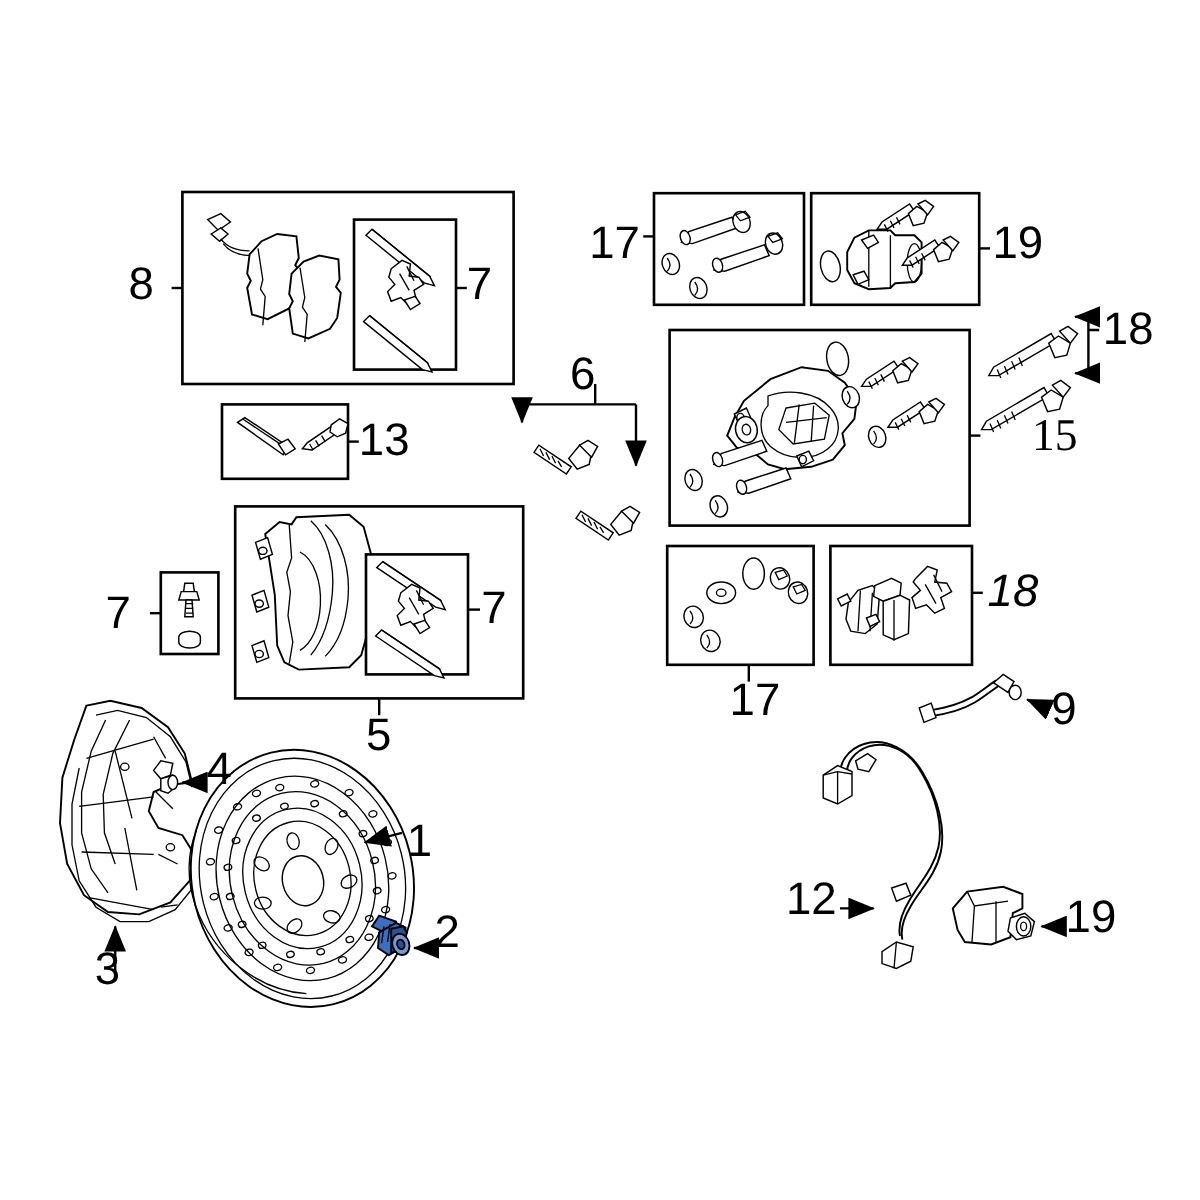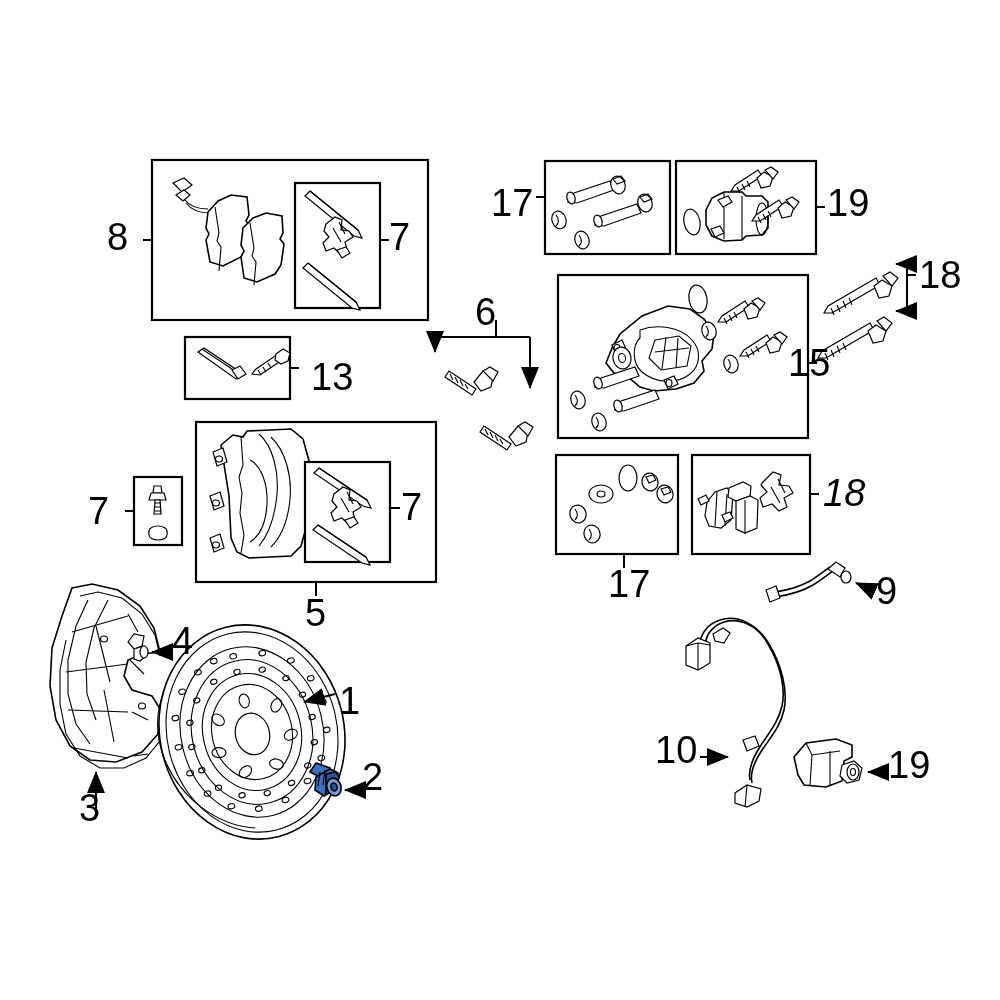--- a/index.html
+++ b/index.html
@@ -468,32 +468,32 @@
       <path class="wht2" d="M842,765 l12,-4 8,7 -3,12 -12,3 -7,-7 z"></path>
       <ellipse class="wht2" cx="853" cy="772" rx="6" ry="8"></ellipse>
       <ellipse class="thin" cx="853" cy="772" rx="2.5" ry="3.5"></ellipse>
       <path class="lead" d="M884,772 L868,772" marker-end="url(#arw)"></path>
     </g>
 
   </svg>
 
   <div class="callout" style="left:107px; top:218px;">8</div>
   <div class="callout" style="left:389px; top:218px;">7</div>
-  <div class="callout" style="left:299px; top:358px;margin-left:12px;">13</div>
+  <div class="callout" style="left:299px; top:348px;">13</div>
   <div class="callout" style="left:475px; top:293px;">6</div>
   <div class="callout" style="left:491px; top:184px;">17</div>
   <div class="callout" style="left:827px; top:184px;">19</div>
   <div class="callout" style="left:919px; top:256px;">18</div>
-  <div class="callout" style="left:788px; top:344px;">15</div>
+  <div class="callout" style="left:860px; top:344px;font-family:Liberation Serif, serif;">15</div>
   <div class="callout" style="left:401px; top:488px;">7</div>
   <div class="callout" style="left:88px;  top:492px;">7</div>
   <div class="callout" style="left:823px; top:474px;font-style:italic;">18</div>
   <div class="callout" style="left:608px; top:565px;">17</div>
   <div class="callout" style="left:876px; top:572px;">9</div>
   <div class="callout" style="left:305px; top:594px;">5</div>
   <div class="callout" style="left:172px; top:622px;">4</div>
   <div class="callout" style="left:339px; top:682px;">1</div>
   <div class="callout" style="left:362px; top:758px;">2</div>
-  <div class="callout" style="left:655px; top:731px;">10</div>
+  <div class="callout" style="left:655px; top:731px;">12</div>
   <div class="callout" style="left:888px; top:746px;">19</div>
   <div class="callout" style="left:79px;  top:789px;">3</div>
 
 </div>
 
 </body></html>

